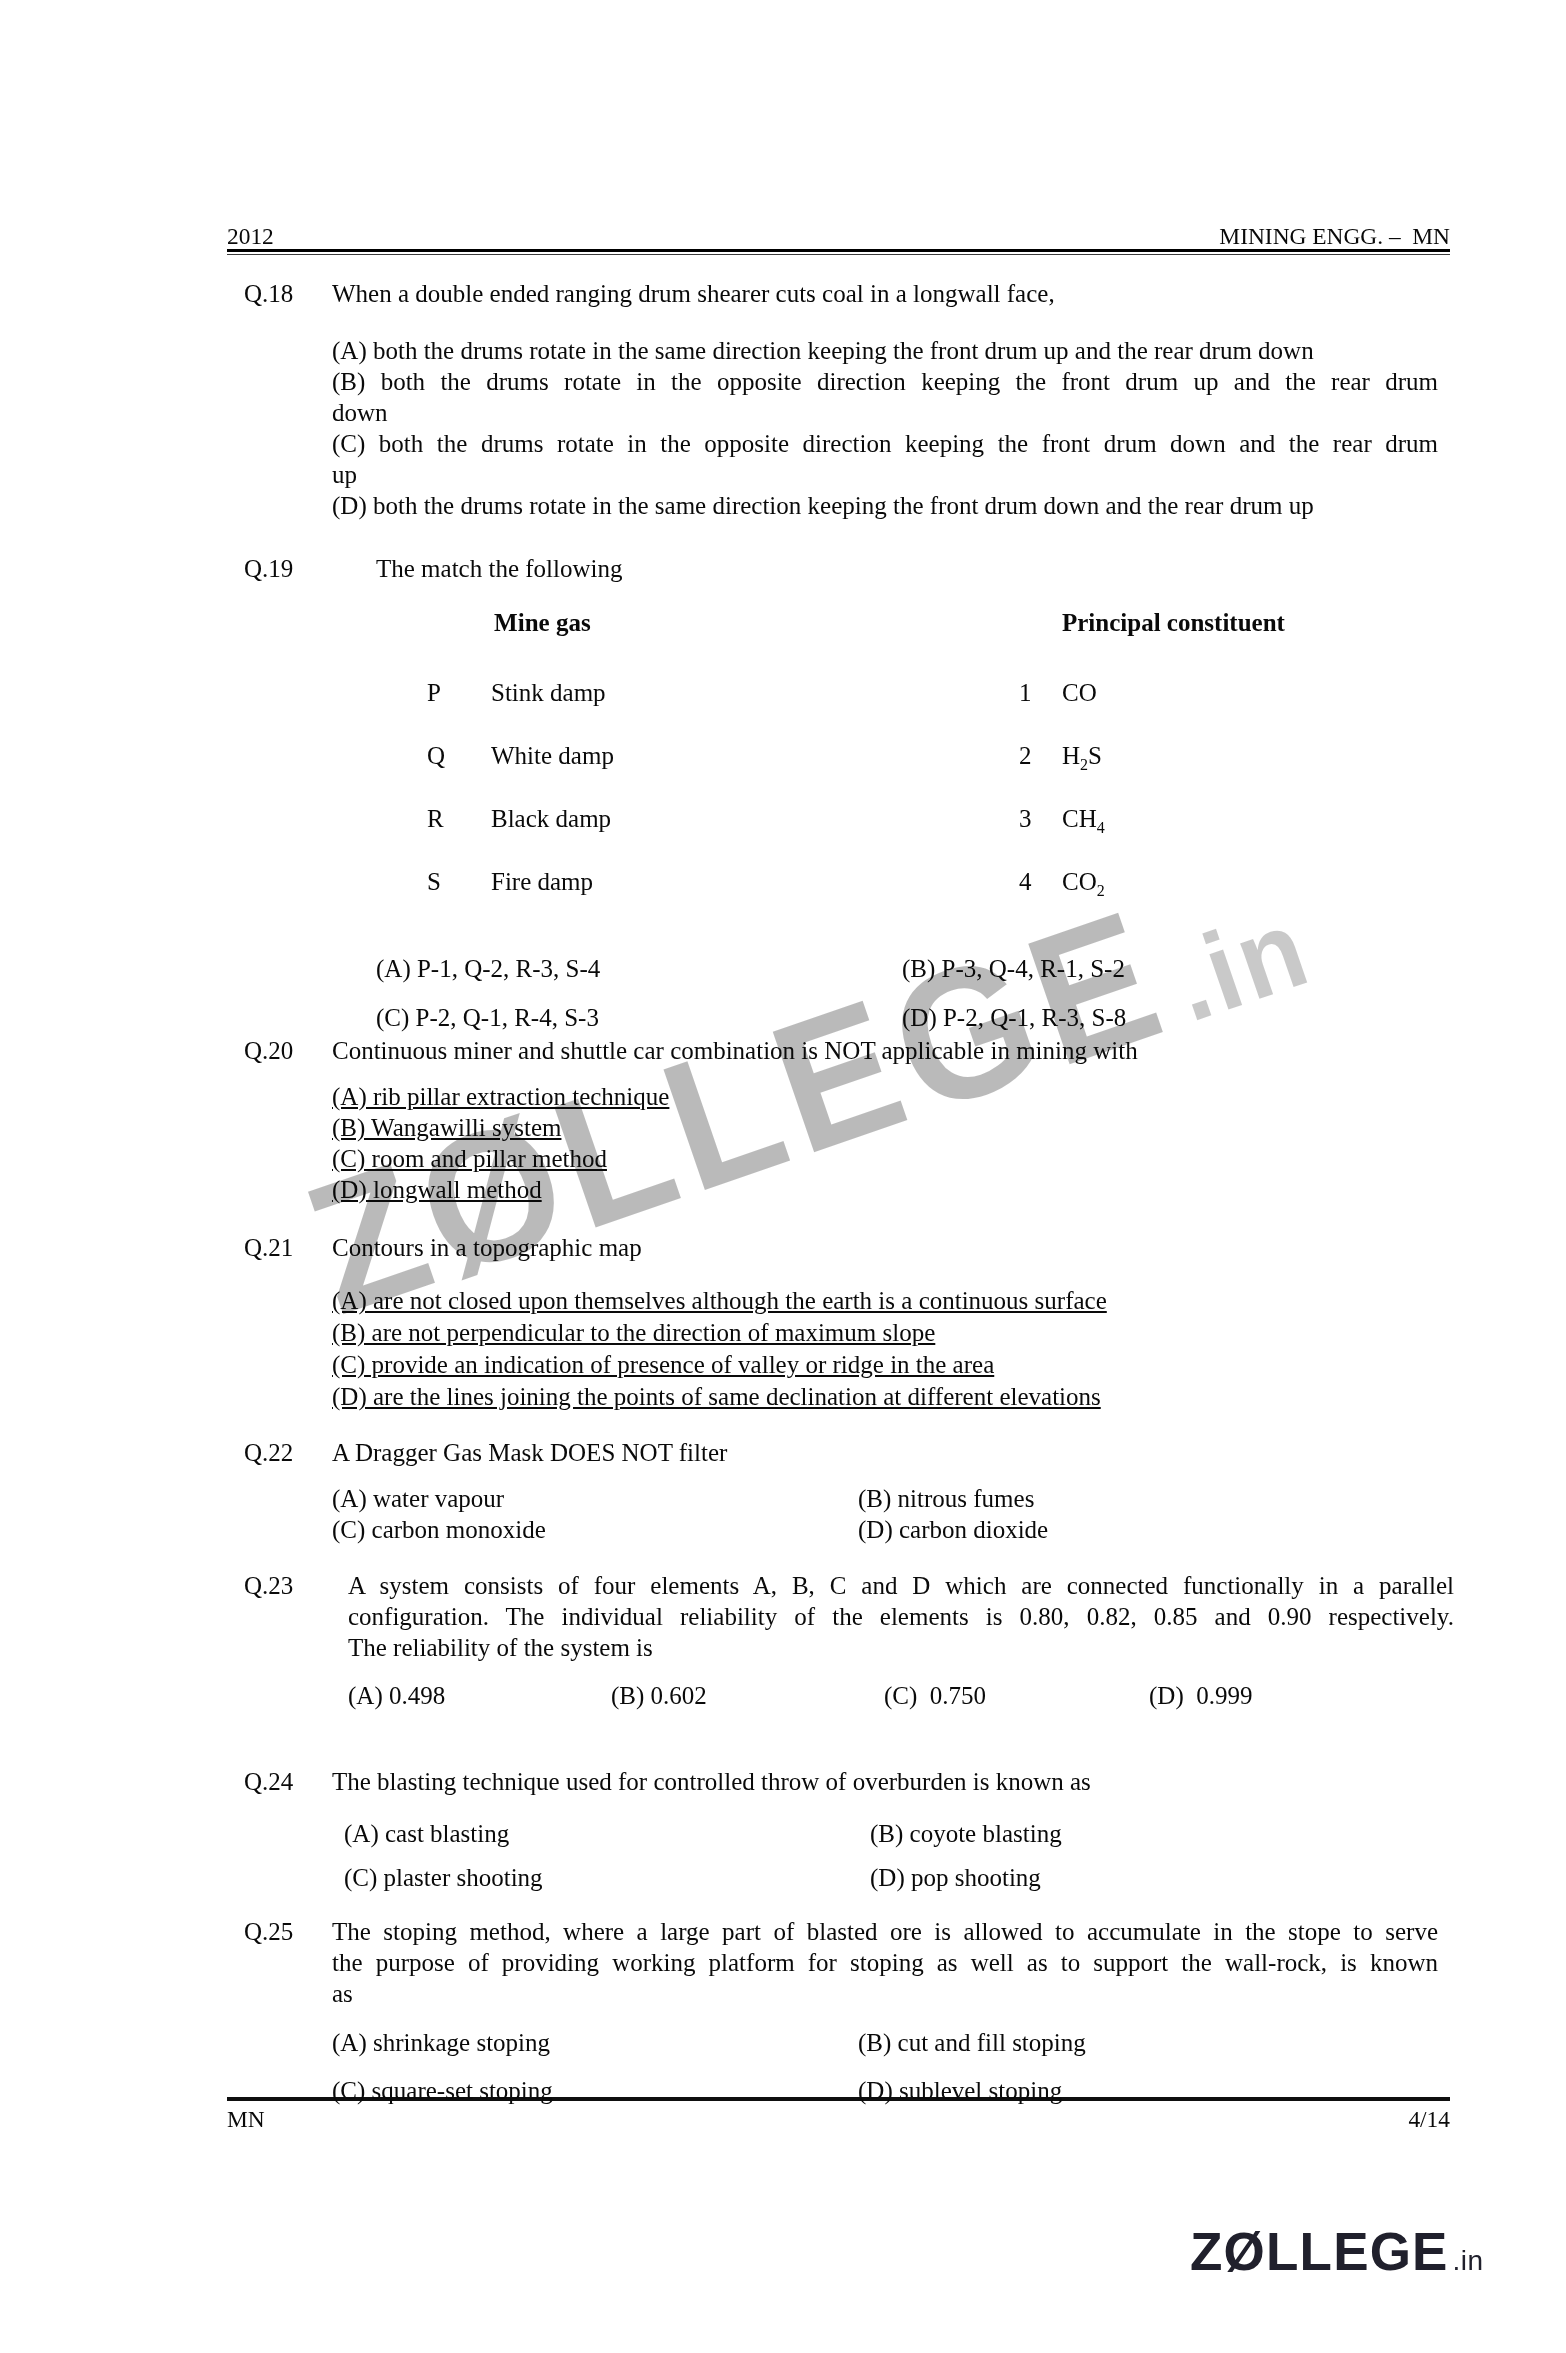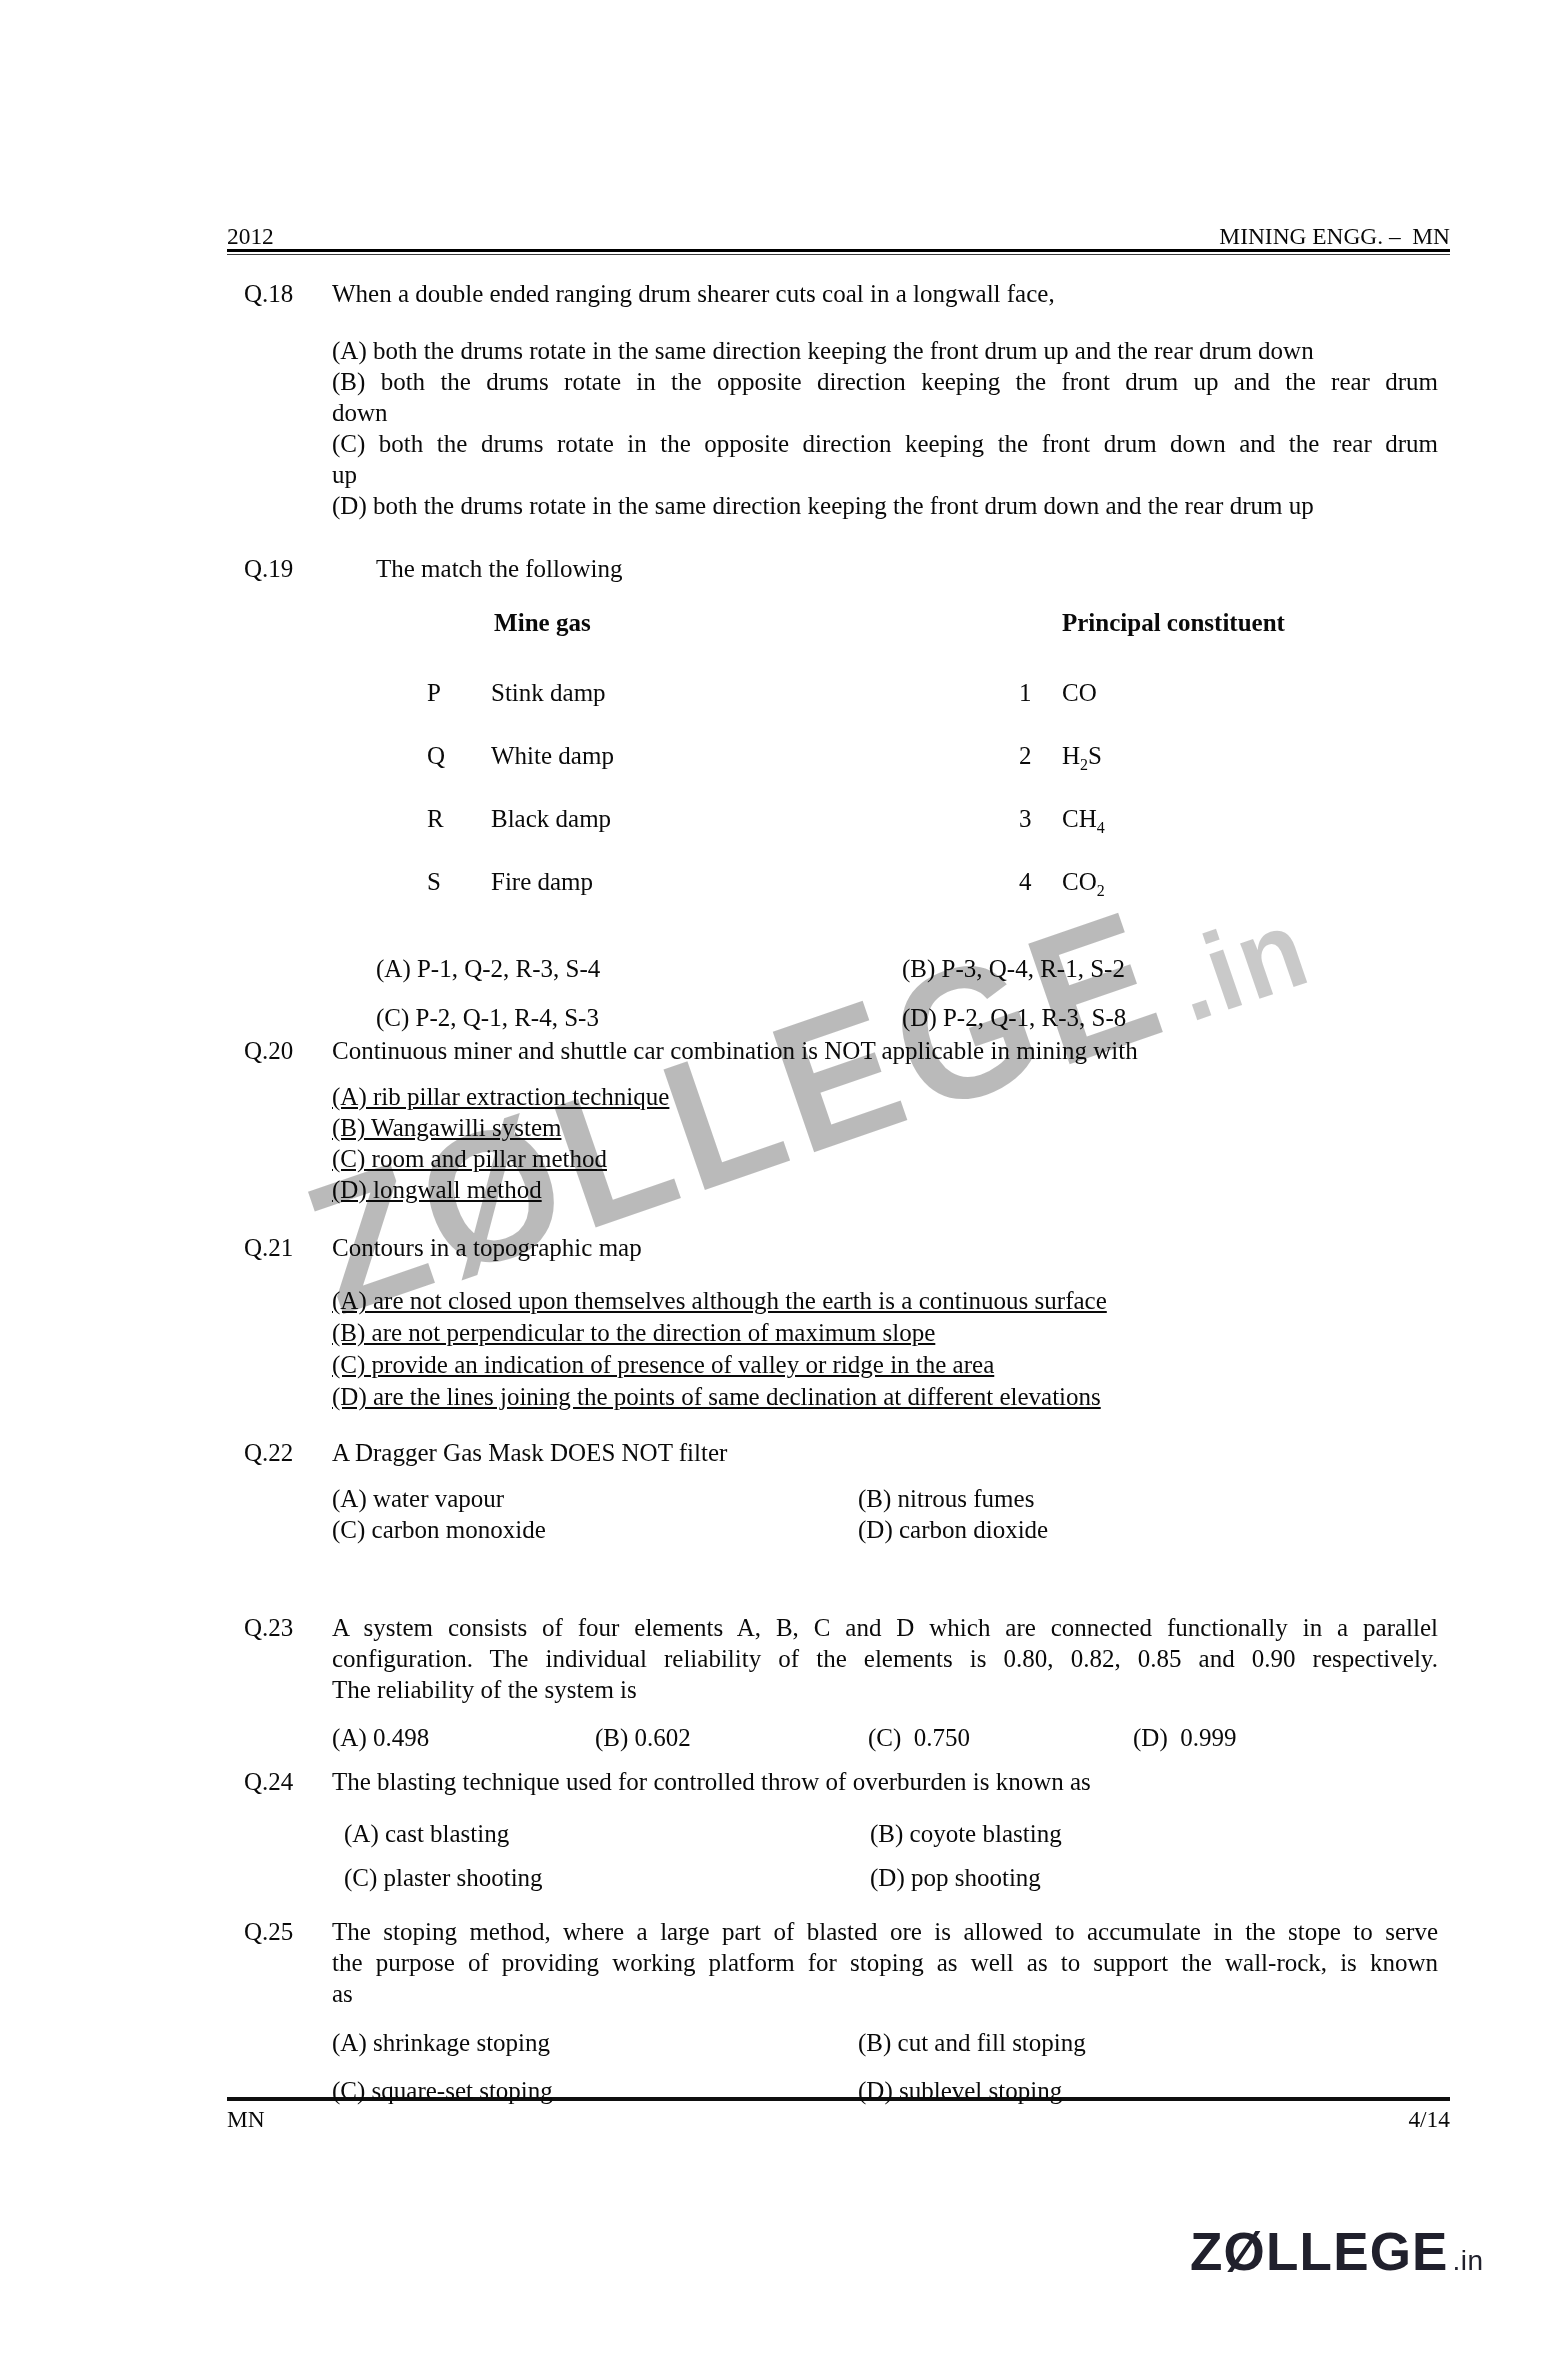--- a/index.html
+++ b/index.html
@@ -89,21 +89,21 @@
     display:grid;
     grid-template-columns:263px 273px 265px 1fr;
     line-height:31px;
   }
   .opts4 div{white-space:pre;}
   #q18{top:278px;}
   #q19{top:553px;gap:44px;}
   #q20{top:1035px;}
   #q21{top:1232px;}
   #q22{top:1437px;}
-  #q23{top:1612px;}
+  #q23{top:1570px;gap:16px;}
   #q24{top:1766px;}
   #q25{top:1916px;}
   #q18 .optwrap{margin-top:25px;}
   #q20 .opts1{margin-top:13.6px;}
   #q21 .opts1{margin-top:21px; line-height:32px;}
   #q22 .opts2{margin-top:14px; row-gap:0;}
   #q23 .opts4{margin-top:17.3px;}
   #q24 .opts2{margin-top:20px; row-gap:13px;margin-left:12px;}
   #q25 .opts2{margin-top:18px; row-gap:17px;}
   

